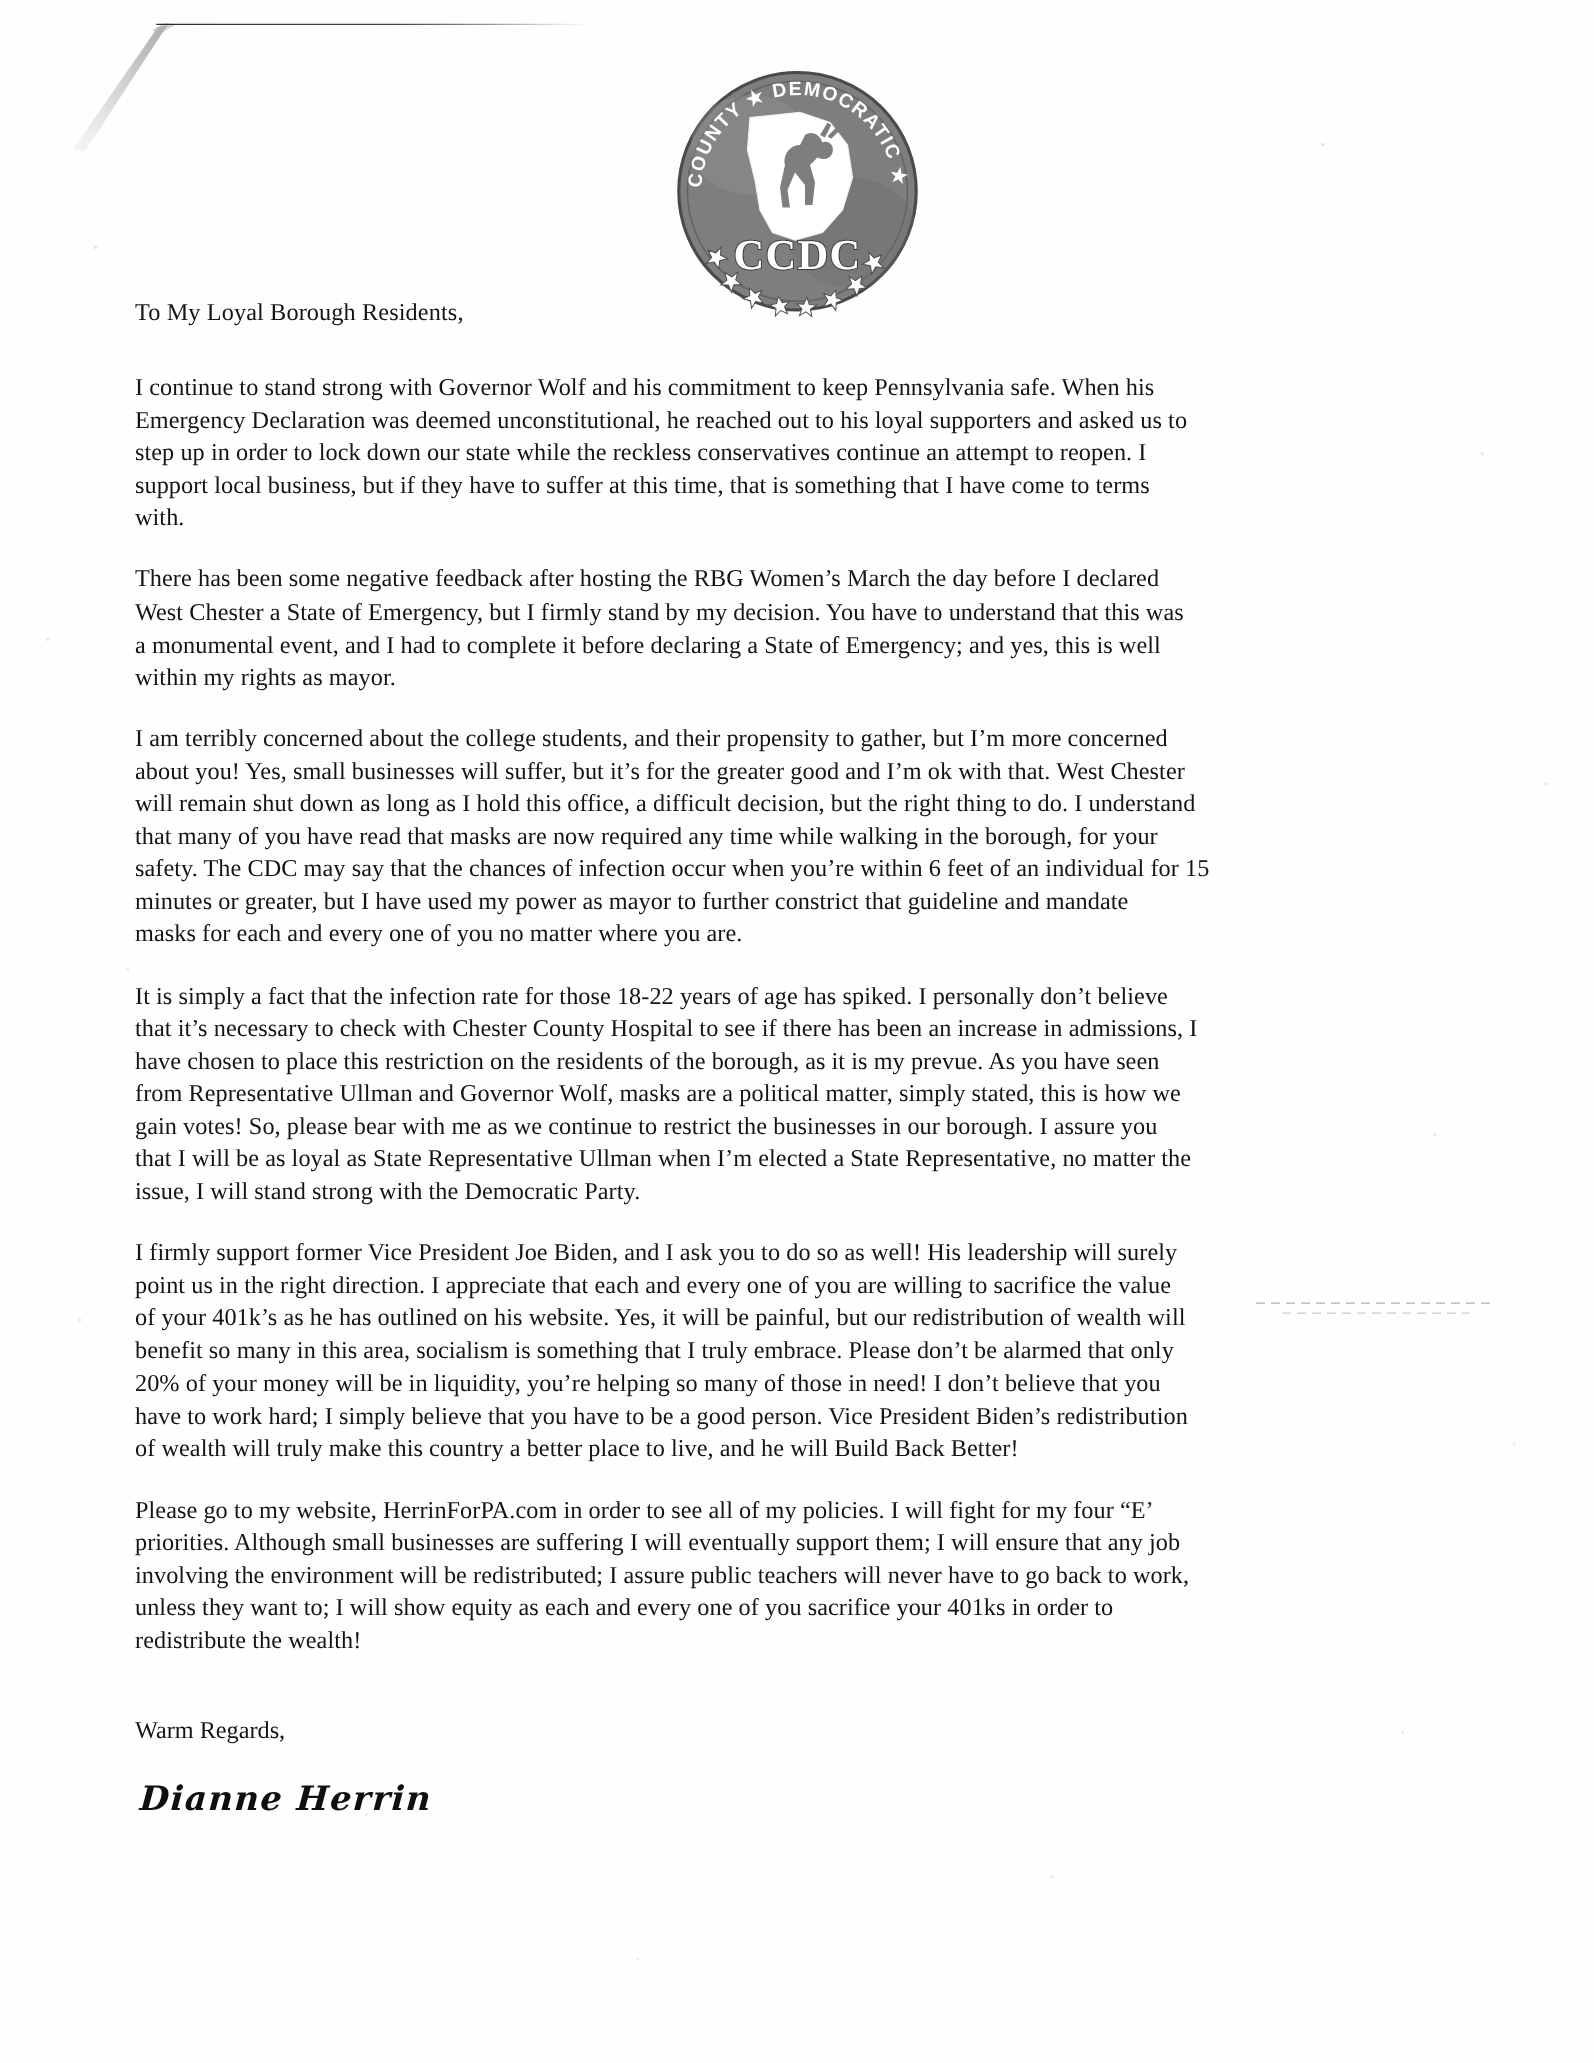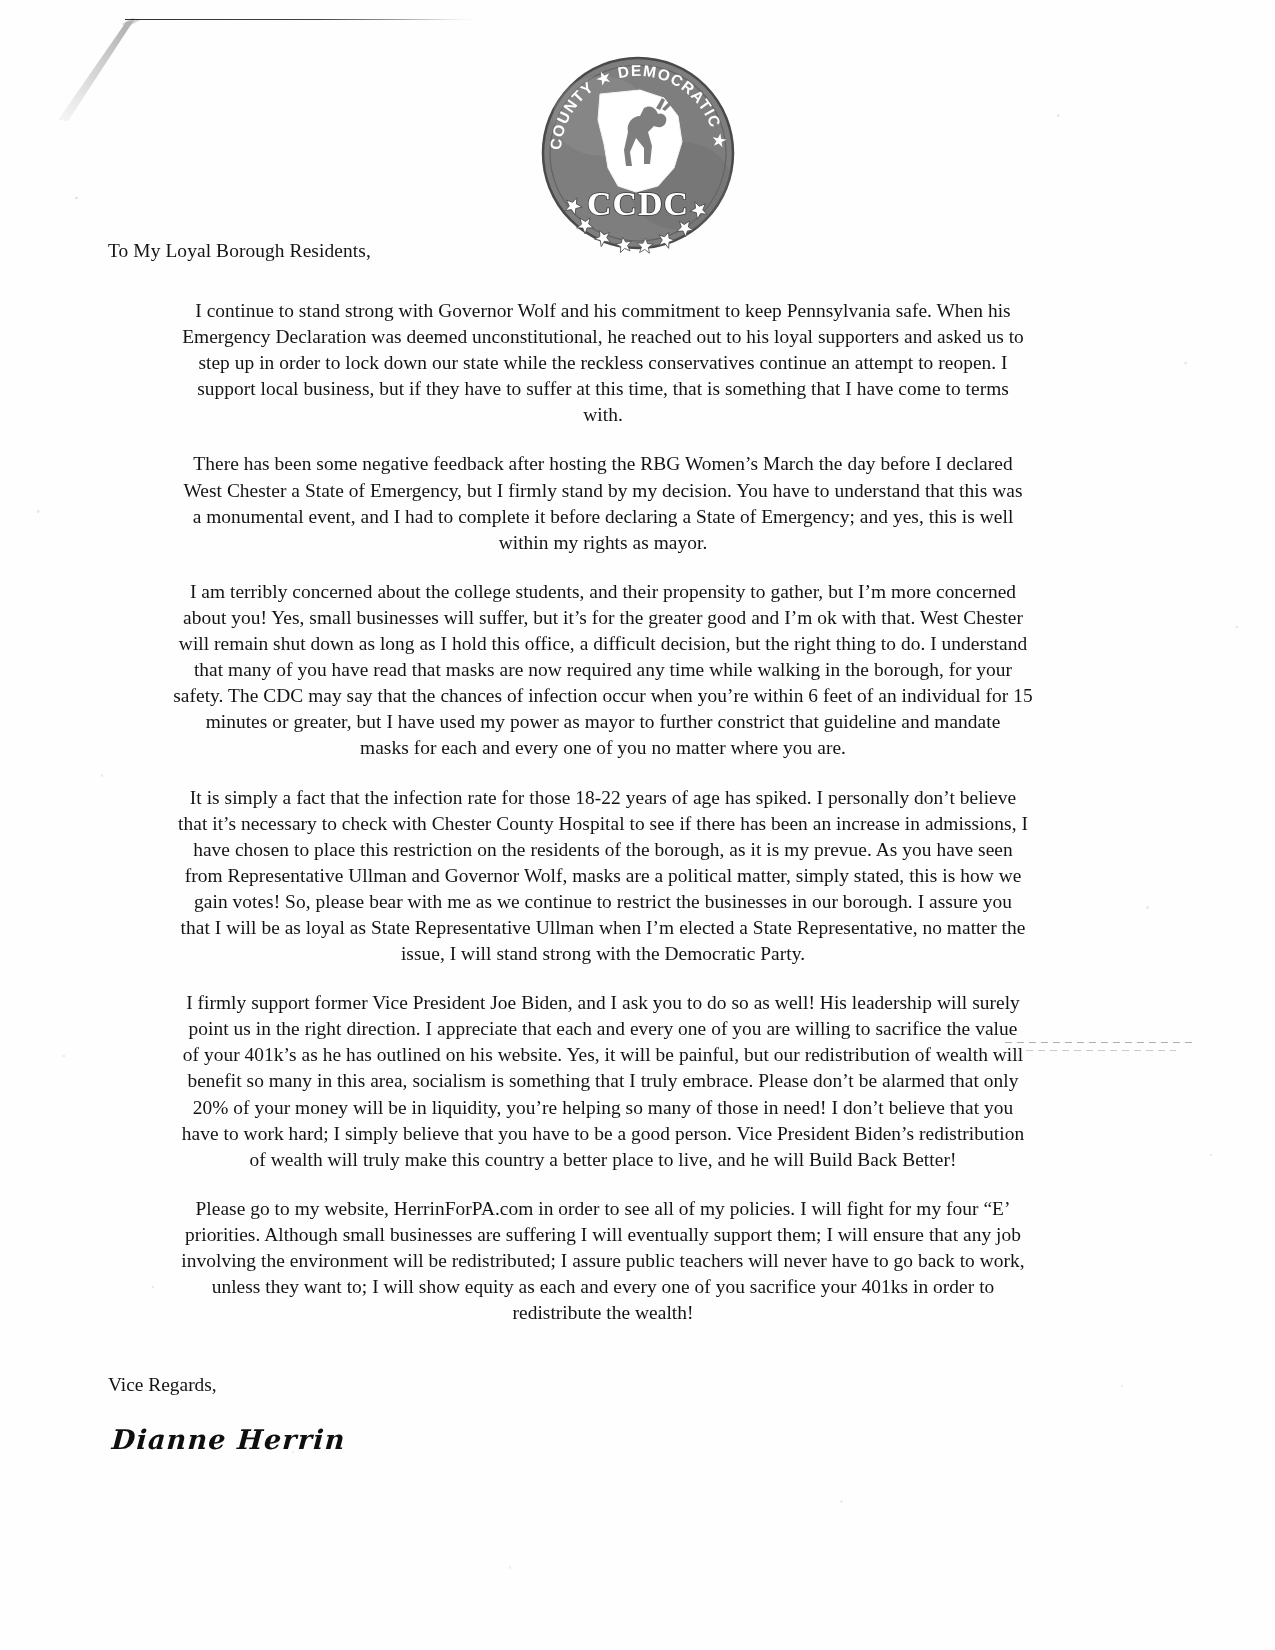--- a/index.html
+++ b/index.html
@@ -99,21 +99,21 @@
     line-height: 1.34;
     letter-spacing: .1px;
     margin: 0 0 34px 0;
   }
 
   .para {
     font-size: 19.4px;
     line-height: 1.345;
     letter-spacing: .05px;
     margin: 0 0 23px 0;
-    text-align: center;
+    text-align: left;
     white-space: pre-line;
   }
 
   .closing {
     font-size: 19.4px;
     line-height: 1.34;
     margin: 46px 0 0 0;
   }
 
   .signature {
@@ -273,21 +273,21 @@
 benefit so many in this area, socialism is something that I truly embrace.  Please don’t be alarmed that only
 20% of your money will be in liquidity, you’re helping so many of those in need!  I don’t believe that you
 have to work hard; I simply believe that you have to be a good person.  Vice President Biden’s redistribution
 of wealth will truly make this country a better place to live, and he will Build Back Better!</p>
     <p class="para">Please go to my website, HerrinForPA.com in order to see all of my policies.  I will fight for my four “E’
 priorities.  Although small businesses are suffering I will eventually support them; I will ensure that any job
 involving the environment will be redistributed; I assure public teachers will never have to go back to work,
 unless they want to; I will show equity as each and every one of you sacrifice your 401ks in order to
 redistribute the wealth!</p>
 
-    <p class="closing">Vice Regards,</p>
+    <p class="closing">Warm Regards,</p>
 
     <div class="signature">Dianne Herrin</div>
   </div>
 
   <div class="artifact-dash"></div>
   <div class="artifact-dash second"></div>
 
 </div>
 
 </body></html>

